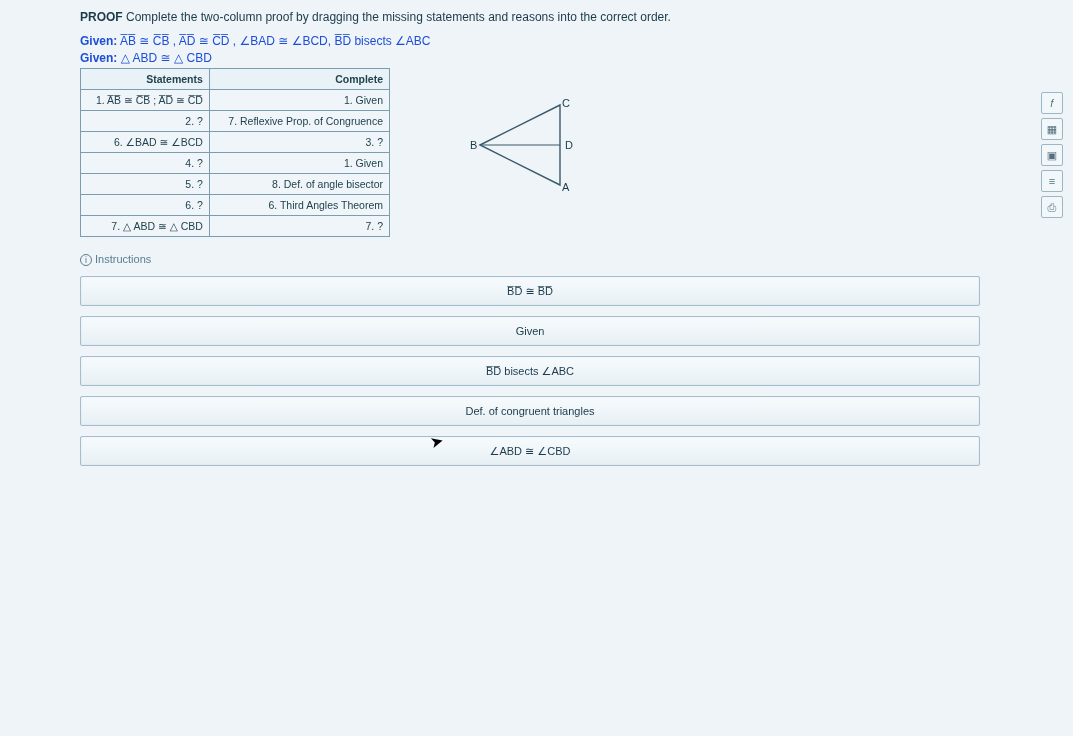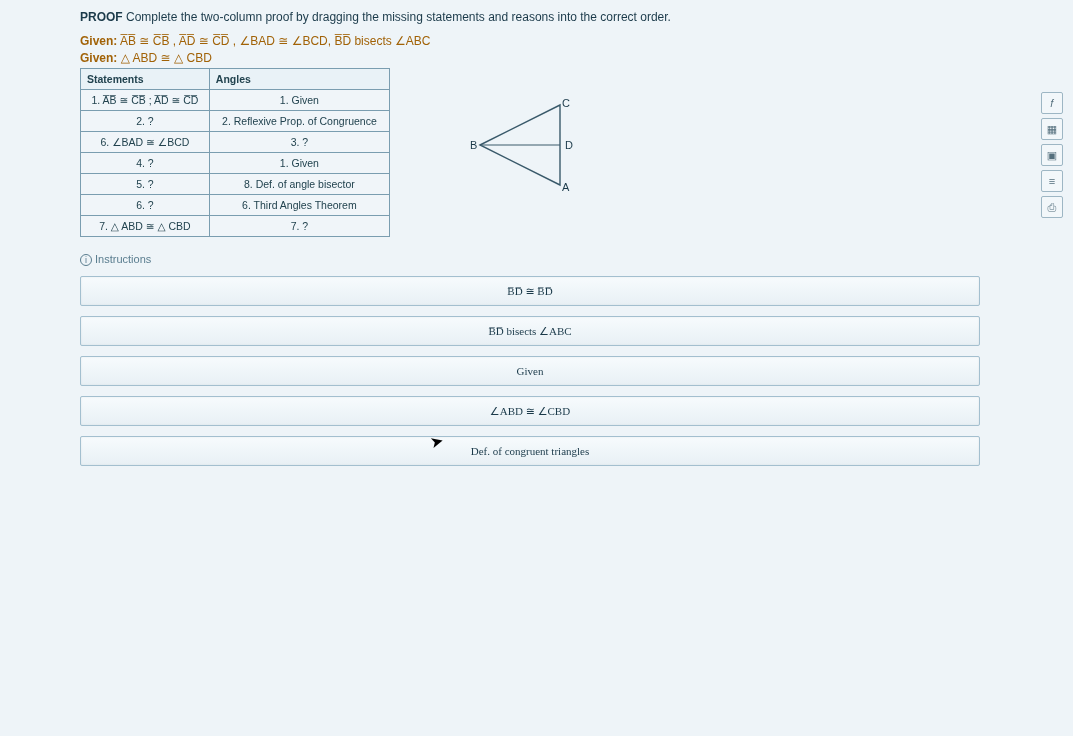--- a/index.html
+++ b/index.html
@@ -19,21 +19,21 @@
   }
   .title-line {
     font-size: 12px;
     color: #1b3a4a;
     margin-bottom: 10px;
   }
   .title-line b { font-weight: bold; }
   .given-line, .prove-line {
     font-size: 12px;
     margin-bottom: 3px;
-    color: #a16207;
+    color: #1d4ed8;
   }
   .figure-wrap {
     position: absolute;
     left: 470px;
     top: 95px;
     width: 120px;
     height: 100px;
   }
   .proof-label {
     margin-top: 120px;
@@ -43,26 +43,26 @@
   }
   table.proof {
     border-collapse: collapse;
     width: 310px;
     background: rgba(255,255,255,0.15);
   }
   table.proof th, table.proof td {
     border: 1px solid #7a9db0;
     padding: 4px 6px;
     font-size: 10.5px;
-    text-align: center;
+    text-align: right;
     vertical-align: middle;
     color: #22434f;
   }
   table.proof th {
-    text-align: left;
+    text-align: right;
     font-weight: bold;
     background: rgba(220,235,243,0.3);
   }
   .instructions {
     margin-top: 16px;
     font-size: 11px;
     color: #5a7d8f;
   }
   .instr-icon {
     display:inline-block;
@@ -87,21 +87,20 @@
     display: flex;
     align-items: center;
     justify-content: center;
     font-size: 11px;
     color: #1b3a4a;
     box-shadow: inset 0 0 2px rgba(0,0,0,0.08);
   }
   .drag-tile {
     font-size: 11px;
     font-style: normal;
-    font-family: Liberation Serif, serif;
   }
   .side-toolbar {
     position: absolute;
     right: 8px;
     top: 92px;
     width: 24px;
     display: flex;
     flex-direction: column;
     gap: 4px;
   }
@@ -153,29 +152,29 @@
       <text x="92" y="96" font-size="11" fill="#1b3a4a">A</text>
       <text x="0" y="54" font-size="11" fill="#1b3a4a">B</text>
     </svg>
   </div>
 
 
   <table class="proof">
     <tbody>
         <tr>
       <th>Statements</th>
-      <th>Angles</th>
+      <th>Complete</th>
     </tr>
     <tr>
       <td>1. A̅B̅ ≅ C̅B̅ ; A̅D̅ ≅ C̅D̅</td>
       <td>1. Given</td>
     </tr>
     <tr>
       <td>2. ?</td>
-      <td>2. Reflexive Prop. of Congruence</td>
+      <td>7. Reflexive Prop. of Congruence</td>
     </tr>
     <tr>
       <td>6. ∠BAD ≅ ∠BCD</td>
       <td>3. ?</td>
     </tr>
     <tr>
       <td>4. ?</td>
       <td>1. Given</td>
     </tr>
     <tr>
@@ -195,31 +194,31 @@
 
   <div class="instructions">
     <span class="instr-icon">i</span><span>Instructions</span>
   </div>
 
   <div class="drop-area">
     <div class="drop-slot">
         <span class="drag-tile">B̅D̅ ≅ B̅D̅</span>
       </div>
     <div class="drop-slot">
+        <span class="drag-tile">Given</span>
+      </div>
+    <div class="drop-slot">
         <span class="drag-tile">B̅D̅ bisects ∠ABC</span>
       </div>
     <div class="drop-slot">
-        <span class="drag-tile">Given</span>
+        <span class="drag-tile">Def. of congruent triangles</span>
       </div>
     <div class="drop-slot">
         <span class="drag-tile">∠ABD ≅ ∠CBD</span>
       </div>
-    <div class="drop-slot">
-        <span class="drag-tile">Def. of congruent triangles</span>
-      </div>
   </div>
 
 </div>
 
 <div class="side-toolbar">
   <div class="tool">
       <span>𝑓</span>
     </div>
   <div class="tool">
       <span>▦</span>

